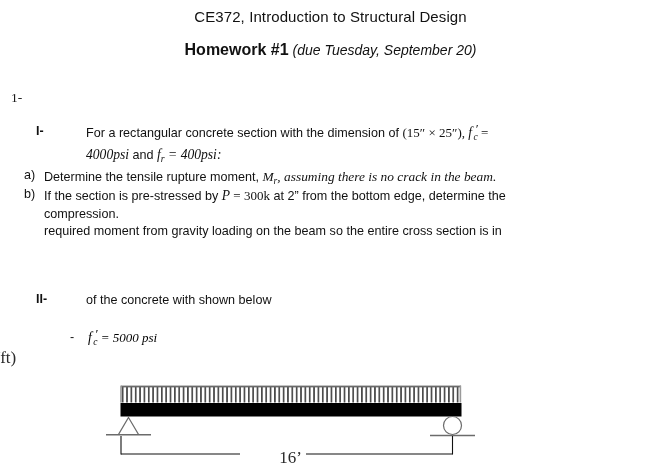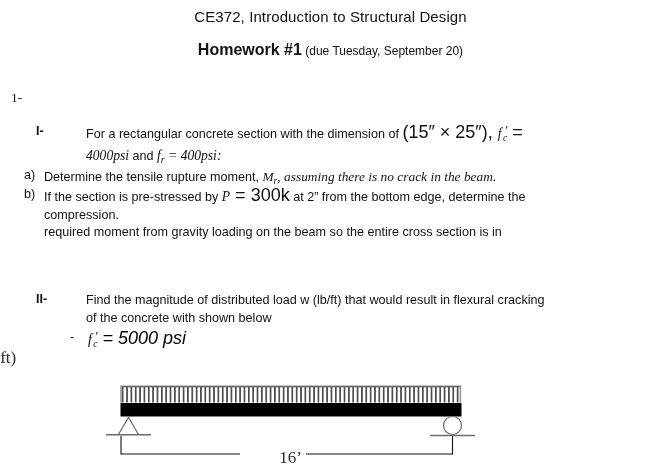--- a/index.html
+++ b/index.html
@@ -45,21 +45,22 @@
     font-size: 14.5px;
     color: #111;
     white-space: nowrap;
   }
   .hw-line .hw-bold {
     font-weight: bold;
     font-size: 16px;
   }
   .hw-line .hw-due {
     font-weight: normal;
-    font-size: 12px;
+    font-size: 14px;
+    font-style: italic;
   }
 
   .marker-1 {
     position: absolute;
     left: 11px;
     top: 90px;
     font-family: "Liberation Serif", serif;
     font-size: 13.5px;
     color: #1a1a1a;
   }
@@ -78,23 +79,23 @@
     font-size: 12.6px;
     line-height: 17.5px;
     color: #111;
   }
   .mi {            
     font-family: "Liberation Serif", serif;
     font-style: italic;
     font-size: 13.6px;
   }
   .mn {            
-    font-family: Liberation Sans, sans-serif;
+    font-family: Liberation Serif, serif;
     font-style: normal;
-    font-size: 18px;
+    font-size: 13px;
   }
   .sub {
     font-size: 0.72em;
     vertical-align: -0.28em;
   }
   .fcprime {
     position: relative;
     display: inline-block;
     font-family: "Liberation Serif", serif;
     font-style: italic;
@@ -208,21 +209,20 @@
   <div class="sub-item-letter" style="left:24px; top:187px;">b)</div>
   <div class="sub-item-text" style="left:44px; top:187px; width:602px;">
     <span>If the section is pre-stressed by </span><span class="mi">P</span><span class="mn"> = </span><span class="mn">300k</span><span> at 2” from the bottom edge, determine the</span>
     <span style="display:block;">compression.</span>
     <span style="display:block;">required moment from gravity loading on the beam so the entire cross section is in</span>
   </div>
 
   <div class="prob-label" style="left:36px; top:292px;">II-</div>
 
   <div class="prob-body" style="left:86px; top:292px; width:565px;">
-    <span style="display:block;">Find the magnitude of distributed load w (lb/ft) that would result in flexural cracking</span>
     <span style="display:block;">of the concrete with shown below</span>
   </div>
 
   <div class="dash-bullet" style="left:70px; top:330px;">-</div>
 
   <div style="position:absolute; left:88px; top:328px;">
     <span class="fcprime"><span>f</span><span class="pr">′</span><span class="sb">c</span></span><span class="mn" style="font-style:italic;margin-top:24px;"> = 5000 psi</span>
   </div>
 
   <div class="figure">

